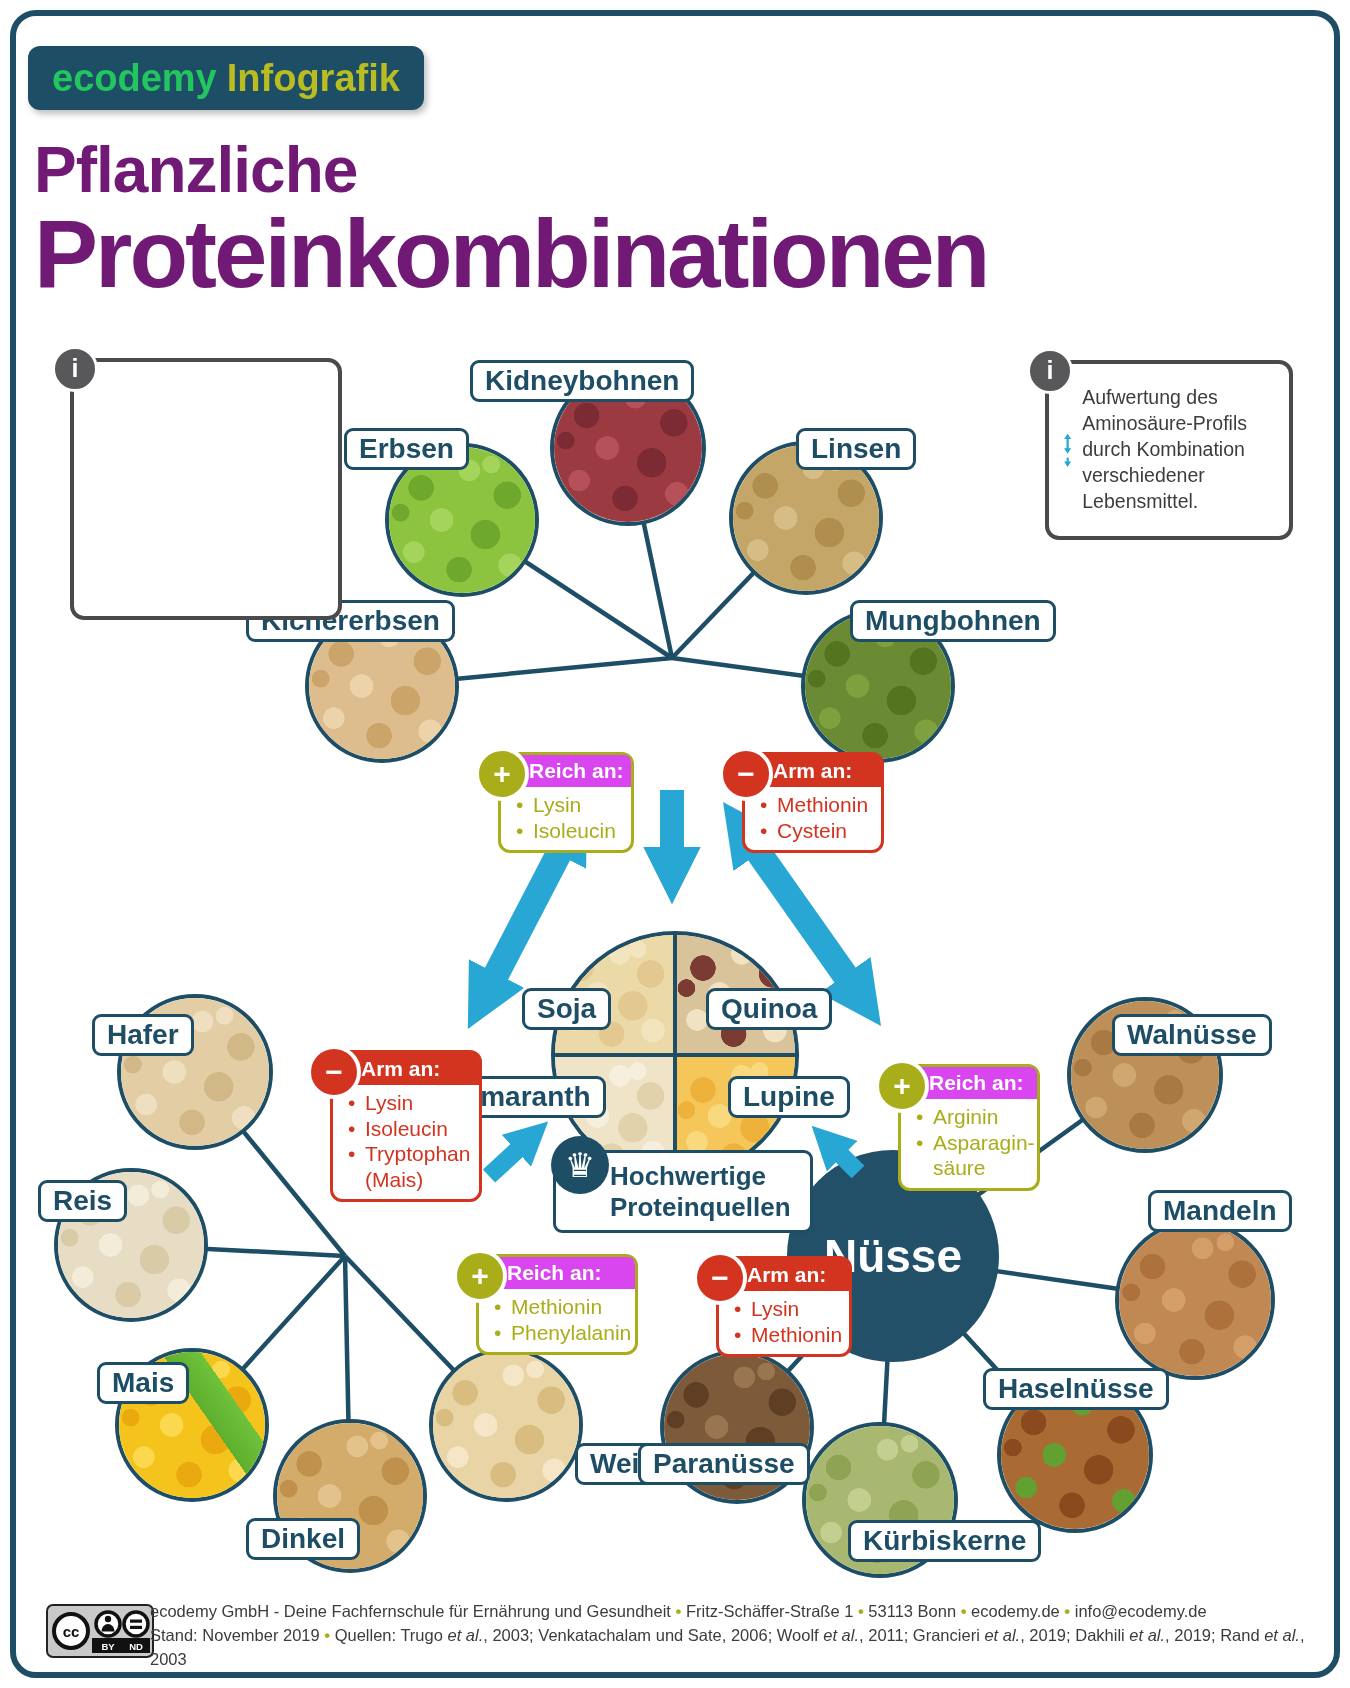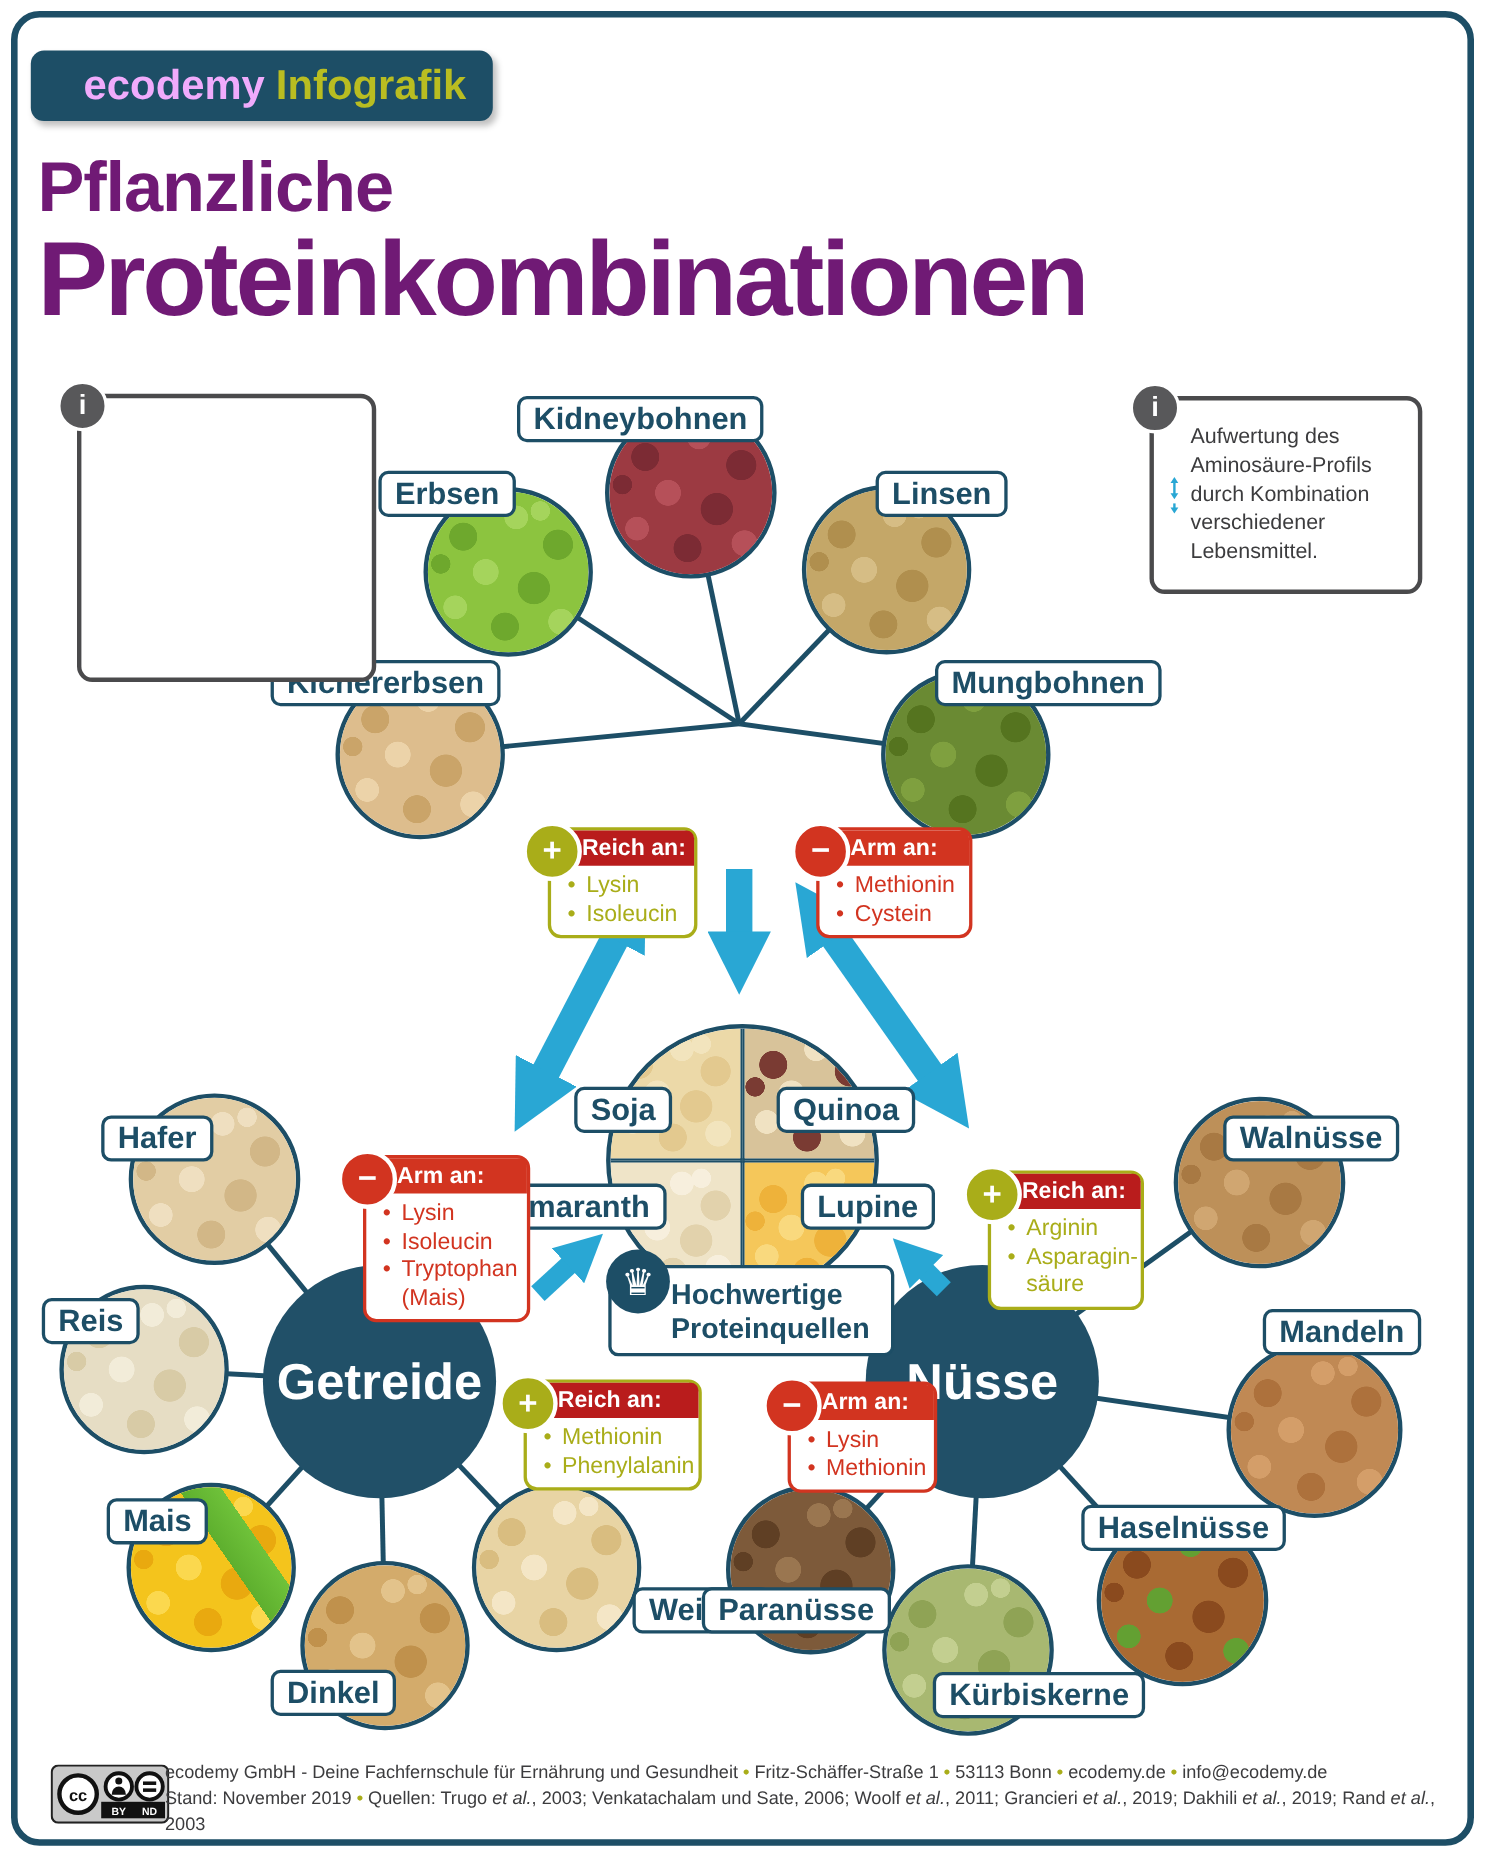--- a/index.html
+++ b/index.html
@@ -4,21 +4,21 @@
 <style>
   html,body{margin:0;padding:0;background:#fff;}
   #stage{position:relative;width:1350px;height:1688px;background:#fff;overflow:hidden;
          font-family:"Liberation Sans",sans-serif;}
   .frame{position:absolute;inset:10px;border:6px solid #1d4e66;border-radius:26px;z-index:9;pointer-events:none;}
 
   
   .hbadge{position:absolute;left:28px;top:46px;height:64px;line-height:64px;background:#1d4e66;
           border-radius:12px;padding:0 24px;font-size:38px;font-weight:bold;z-index:6;
           box-shadow:3px 4px 6px rgba(0,0,0,.25);}
-  .hbadge .b1{color:#f0abfc;margin-left:24px;} .hbadge .b2{color:#b9bd21;margin-left:10px;}
+  .hbadge .b1{color:#22c55e;} .hbadge .b2{color:#b9bd21;margin-left:10px;}
   .logo{position:absolute;right:58px;top:42px;font-size:66px;z-index:6;letter-spacing:-1px;}
   .logo .eco{color:#a6b325;font-weight:bold;}
   .logo .demy{color:#5a5a5c;font-weight:normal;}
   .logo sup{font-size:22px;color:#5a5a5c;vertical-align:28px;}
   .title{position:absolute;left:34px;top:138px;color:#701a75;z-index:6;line-height:1;}
   .title .t1{font-size:64px;font-weight:bold;letter-spacing:-1px;display:block;}
   .title .t2{font-size:96px;font-weight:bold;letter-spacing:-3px;display:block;margin-top:4px;}
 
   
   .ibox{position:absolute;background:#fff;border:4px solid #4a4a4c;border-radius:14px;z-index:6;
@@ -85,21 +85,21 @@
   .hq-label{white-space:normal;line-height:1.18;font-size:26px;padding:8px 14px 8px 54px;width:186px;}
   .hq-label span{display:block;}
   .crown-circle{position:absolute;left:551px;top:1136px;width:58px;height:58px;border-radius:50%;
       background:#1d4e66;color:#fff;display:flex;align-items:center;justify-content:center;
       font-size:34px;z-index:6;}
 
   
   .tag{position:absolute;background:#fff;border:3px solid;border-radius:12px;z-index:6;box-sizing:border-box;}
   .tag-rich{border-color:#a9ad19;} .tag-poor{border-color:#d23420;}
   .tag-head{color:#fff;font-weight:bold;font-size:21px;padding:4px 6px 4px 28px;border-radius:7px 7px 0 0;white-space:nowrap;}
-  .tag-rich .tag-head{background:#b91c1c;} .tag-poor .tag-head{background:#d23420;}
+  .tag-rich .tag-head{background:#d946ef;} .tag-poor .tag-head{background:#d23420;}
   .tag-ic{position:absolute;left:-26px;top:-8px;width:46px;height:46px;border-radius:50%;
       border:4px solid #fff;color:#fff;font-size:30px;font-weight:bold;box-sizing:content-box;
       display:flex;align-items:center;justify-content:center;}
   .tag-rich .tag-ic{background:#a9ad19;} .tag-poor .tag-ic{background:#d23420;}
   .tag-list{margin:5px 0 7px;padding:0 8px 0 12px;list-style:none;}
   .tag-list li{position:relative;padding-left:20px;font-size:21px;line-height:1.22;}
   .tag-list li::before{content:'•';position:absolute;left:3px;}
   .tag-rich li{color:#a9ad19;} .tag-poor li{color:#d23420;}
 
   svg.layer{position:absolute;left:0;top:0;pointer-events:none;}
@@ -215,23 +215,20 @@
   <div class="flabel" style="left:445px;top:1076px;">Amaranth</div>
   <div class="flabel" style="left:728px;top:1076px;">Lupine</div>
   <div class="flabel hq-label" style="left:553px;top:1150px;">
     <span>Hochwertige</span>
     <span>Proteinquellen</span>
   </div>
   <div class="crown-circle">
     <span>♛</span>
   </div>
 
-  <div class="main-circle" style="left:239px;top:1150px;width:212px;height:212px;font-size:46px;">
-    <span>Getreide</span>
-  </div>
   <div class="ph f-hafer" style="left:117px;top:994px;width:156px;height:156px;"></div>
   <div class="ph f-reis" style="left:54px;top:1168px;width:154px;height:154px;"></div>
   <div class="ph f-mais" style="left:115px;top:1348px;width:154px;height:154px;"></div>
   <div class="ph f-dinkel" style="left:273px;top:1419px;width:154px;height:154px;"></div>
   <div class="ph f-weizen" style="left:429px;top:1348px;width:154px;height:154px;"></div>
   <div class="flabel" style="left:92px;top:1014px;">Hafer</div>
   <div class="flabel" style="left:38px;top:1180px;">Reis</div>
   <div class="flabel" style="left:97px;top:1362px;">Mais</div>
   <div class="flabel" style="left:246px;top:1518px;">Dinkel</div>
   <div class="flabel" style="left:575px;top:1443px;">Weizen</div>

